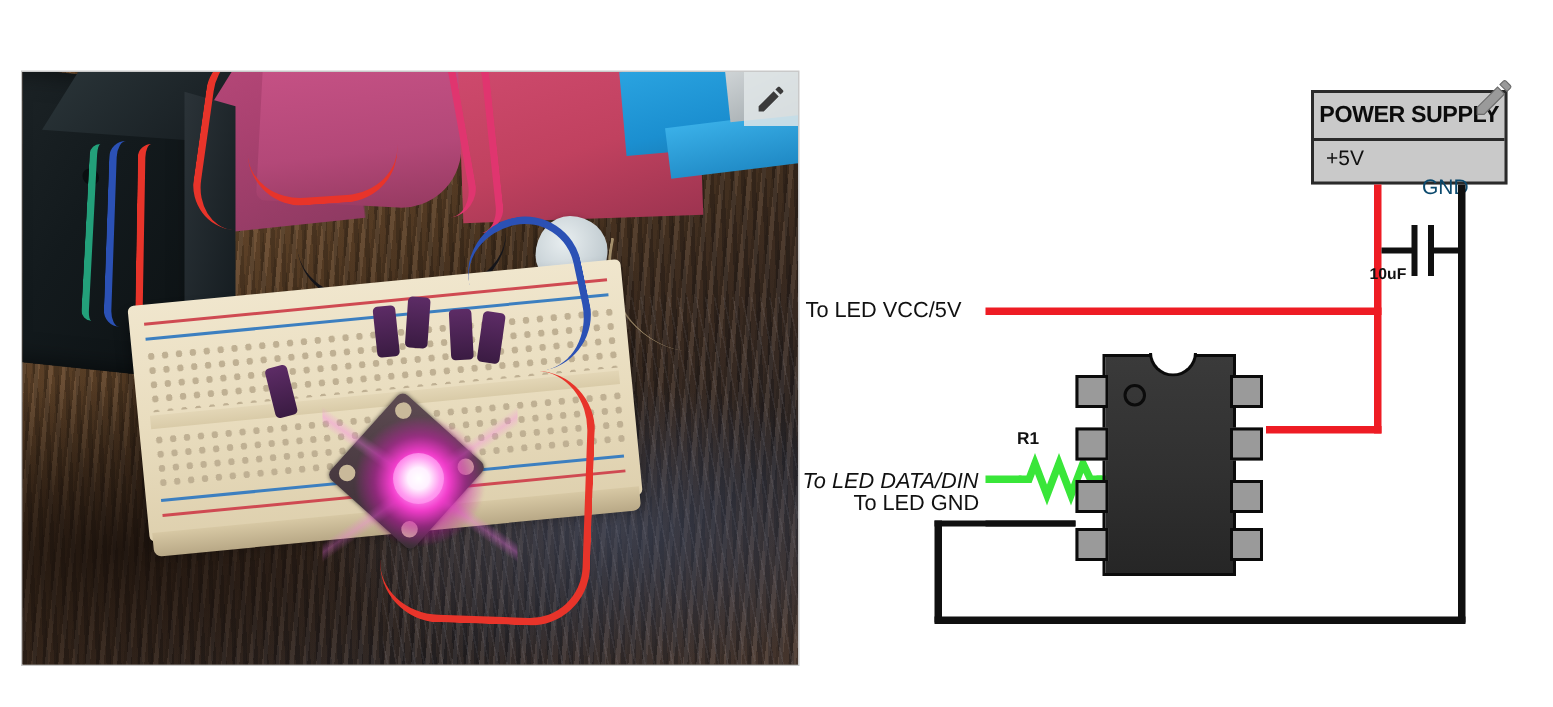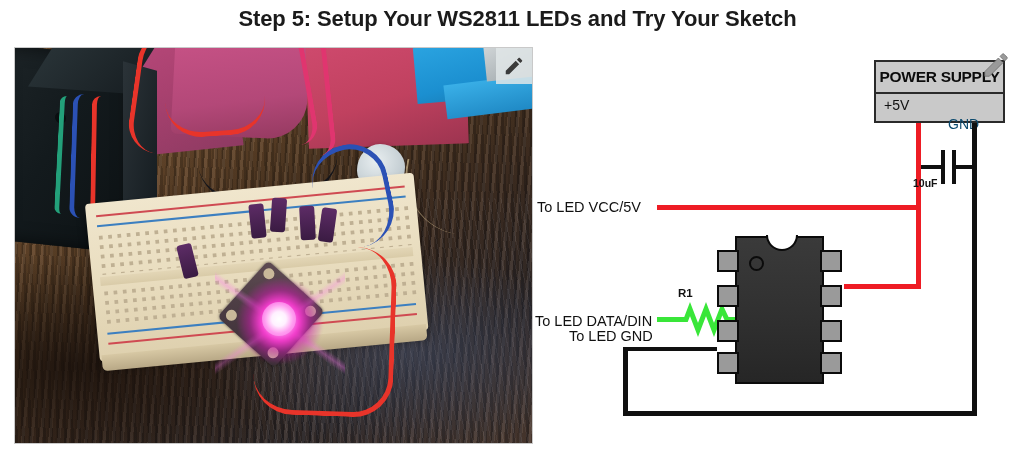--- a/index.html
+++ b/index.html
@@ -224,21 +224,21 @@
   }
   #ps-divider { position:absolute; left:0; top:30px; width:100%; height:2px; background:#2a2a2a; }
   #ps-plus5 { position:absolute; left:8px; top:35px; font-size:14px; color:#111; }
   #ps-gnd  { position:absolute; left:72px; top:35px; font-size:14px; color:#0c4a6e;margin-top:19px; }
 
   #cap-label { position:absolute; left:378px; top:133px; font-size:10.5px; color:#111; font-weight:bold;}
   #r1-label { position:absolute; left:143px; top:243px; font-size:11.5px; color:#111; font-weight:bold;}
 
   .dlabel { position:absolute; font-size:14.5px; color:#111; white-space:nowrap; }
   #lbl-vcc  { left: 2px; top: 155px; }
-  #lbl-data { left: 0px; top: 269px; }
+  #lbl-data { left: 0px; top: 269px; font-style: italic; }
   #lbl-gnd  { left: 34px; top: 284px; }
 
   
   #ic-chip {
     position:absolute; left:200px; top:192px; width:89px; height:148px;
     background: linear-gradient(180deg,#3a3a3a 0%, #303030 55%, #262626 100%);
     border:2px solid #0b0b0b;
   }
   #ic-notch {
     position:absolute; left:29px; top:-3px; width:32px; height:16px;
@@ -258,21 +258,20 @@
   .ic-pin.right { right:-20px; }
 
   #ps-pencil { position:absolute; left:446px; top:6px; width:30px; height:30px; }
   svg { display:block; }
 </style>
 </head>
 <body>
 
 <div id="page">
 
-  <div id="page-title">Step 5: Setup Your WS2811 LEDs and Try Your Sketch</div>
 
   <div id="photo-panel">
     <div class="wood"></div>
     <div class="wood-dark-bl"></div>
     <div class="wood-blue-sheen"></div>
     <div class="wood-grain2"></div>
 
     <div class="pink-paper"></div>
     <div class="pink-paper2"></div>
     <div class="red-paper"></div>

